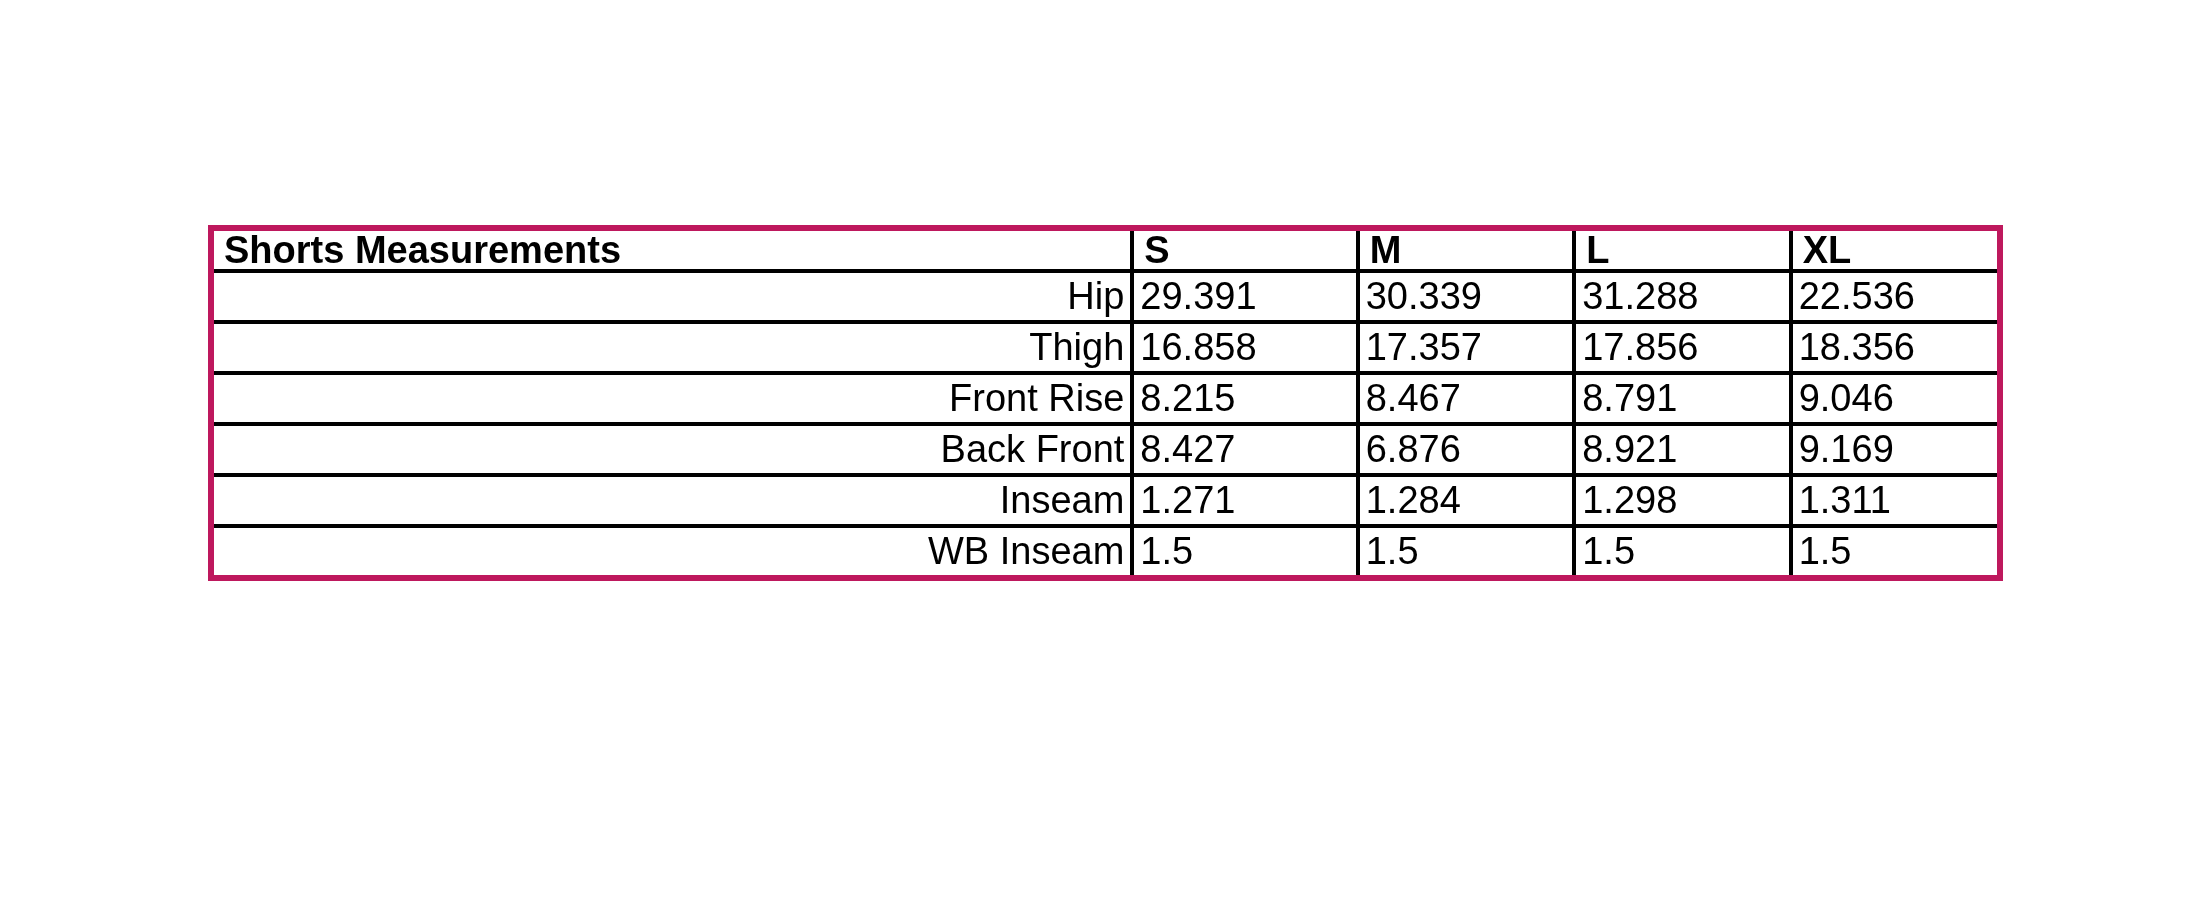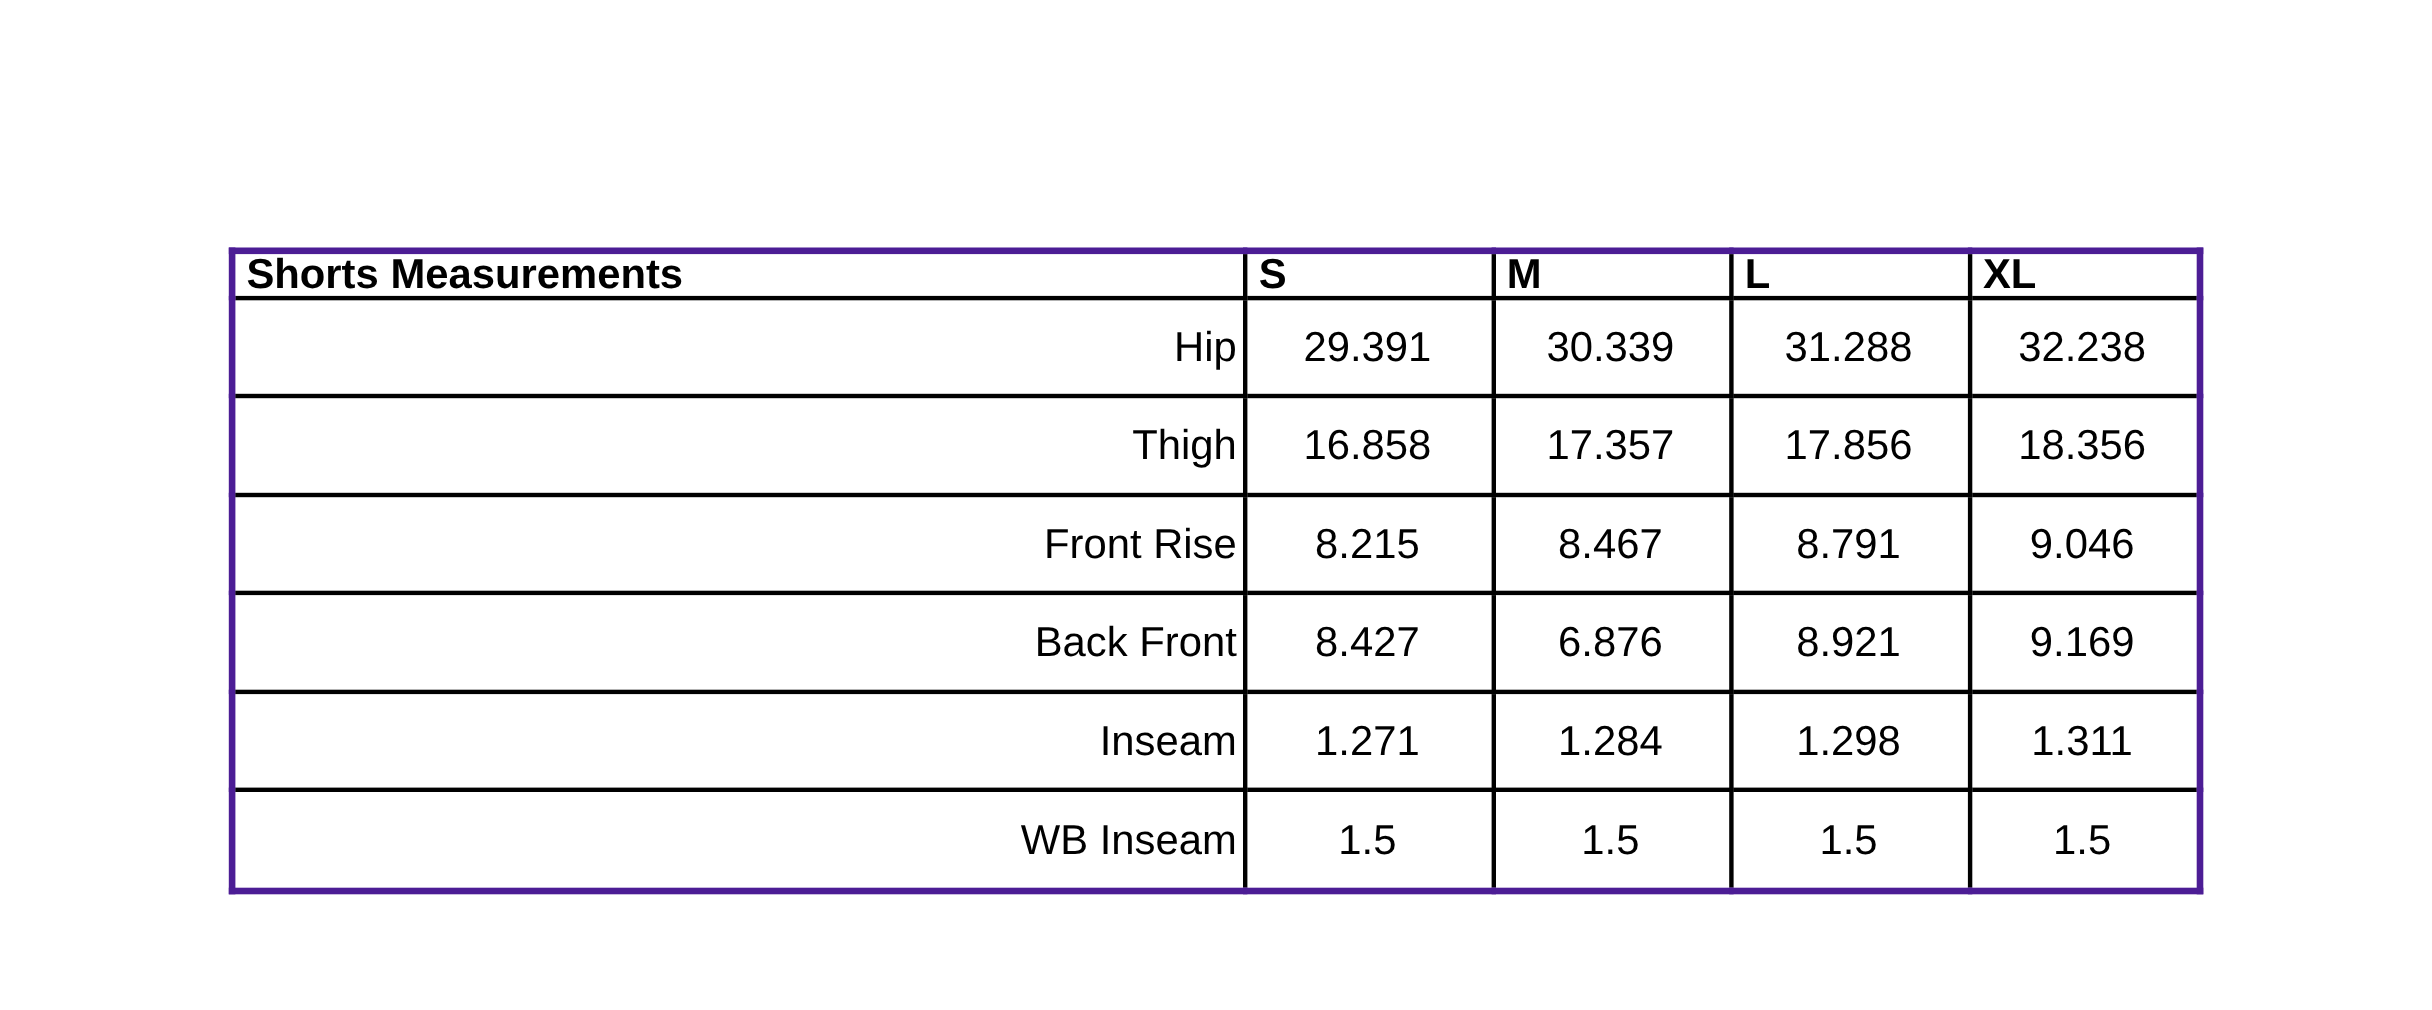--- a/index.html
+++ b/index.html
@@ -16,24 +16,24 @@
     width: 2211px;
     height: 918px;
     background: #ffffff;
     overflow: hidden;
   }
   table.measure-table {
     position: absolute;
     left: 208px;
     top: 225px;
     width: 1795px;
-    height: 588px;
+    height: 356px;
     border-collapse: collapse;
     table-layout: fixed;
-    border: 6px solid #4c1d95;
+    border: 6px solid #be185d;
     background: #ffffff;
   }
   .measure-table th,
   .measure-table td {
     border: 4px solid #000000;
     font-size: 38px;
     line-height: 1;
     padding: 0;
     overflow: hidden;
     white-space: nowrap;
@@ -47,21 +47,21 @@
     padding-right: 6px;
   }
   .measure-table td.lbl {
     font-weight: normal;
     text-align: right;
     padding-left: 10px;
     padding-right: 6px;
   }
   .measure-table td.num {
     font-weight: normal;
-    text-align: center;
+    text-align: left;
     padding-right: 10px;
     padding-left: 6px;
   }
   col.c-label { width: 51.5%; }
   col.c-s  { width: 12.6%; }
   col.c-m  { width: 12.1%; }
   col.c-l  { width: 12.1%; }
   col.c-xl { width: 11.7%; }
 </style>
 </head>
@@ -84,21 +84,21 @@
         <th>L</th>
         <th>XL</th>
       </tr>
     </thead>
     <tbody>
       <tr>
         <td class="lbl">Hip</td>
         <td class="num">29.391</td>
         <td class="num">30.339</td>
         <td class="num">31.288</td>
-        <td class="num">32.238</td>
+        <td class="num">22.536</td>
       </tr>
       <tr>
         <td class="lbl">Thigh</td>
         <td class="num">16.858</td>
         <td class="num">17.357</td>
         <td class="num">17.856</td>
         <td class="num">18.356</td>
       </tr>
       <tr>
         <td class="lbl">Front Rise</td>

